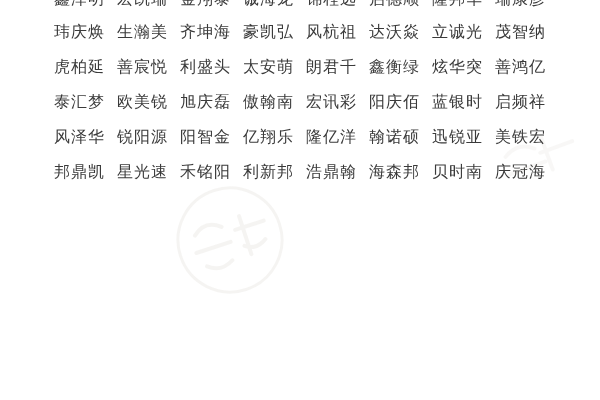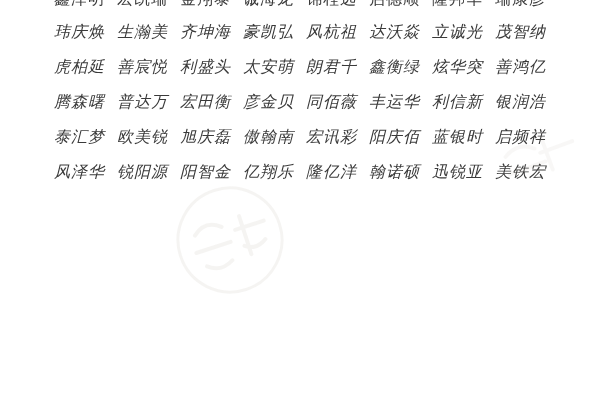--- a/index.html
+++ b/index.html
@@ -13,42 +13,42 @@
   .grid{position:absolute;left:0;top:0;right:0;}
   .row{
     height:35px;line-height:35px;
     text-align:center;white-space:nowrap;
     color:#3a3a3a;font-size:16px;letter-spacing:1px;
   }
   .row .name{margin:0 6px;display:inline-block;}
   
   .row.clipped{height:8px;overflow:hidden;}
   .row.clipped .rowline{display:block;margin-top:-19px;line-height:35px;}
-  #rows{margin-top:6px;font-style:italic;}
+  #rows{margin-top:6px;}
   .watermark{
     position:absolute;pointer-events:none;
   }
   .wm-main{left:150px;top:180px;width:160px;height:120px;opacity:0.08;transform:rotate(-18deg);}
   .wm-small{left:495px;top:125px;width:90px;height:60px;opacity:0.05;transform:rotate(-20deg);}
 </style>
 </head>
 <body>
 
 <div class="page">
 
   <div class="grid">
       <div class="row clipped">
         <span class="rowline"><span class="name">鑫泽明</span><span class="name">宏凯瑞</span><span class="name">金翔泰</span><span class="name">诚海龙</span><span class="name">锦程远</span><span class="name">启德顺</span><span class="name">隆邦华</span><span class="name">瑞康彦</span></span>
       </div>
       <div id="rows">
         <div class="row"><span class="rowline"><span class="name">玮庆焕</span><span class="name">生瀚美</span><span class="name">齐坤海</span><span class="name">豪凯弘</span><span class="name">风杭祖</span><span class="name">达沃焱</span><span class="name">立诚光</span><span class="name">茂智纳</span></span></div>
         <div class="row"><span class="rowline"><span class="name">虎柏延</span><span class="name">善宸悦</span><span class="name">利盛头</span><span class="name">太安萌</span><span class="name">朗君千</span><span class="name">鑫衡绿</span><span class="name">炫华突</span><span class="name">善鸿亿</span></span></div>
-        <div class="row"><span class="rowline"><span class="name">腾森曙</span><span class="name">普达万</span><span class="name">宏田衡</span><span class="name">彦金贝</span><span class="name">同佰薇</span><span class="name">丰运华</span><span class="name">利信新</span><span class="name">银润浩</span></span></div>
         <div class="row"><span class="rowline"><span class="name">泰汇梦</span><span class="name">欧美锐</span><span class="name">旭庆磊</span><span class="name">傲翰南</span><span class="name">宏讯彩</span><span class="name">阳庆佰</span><span class="name">蓝银时</span><span class="name">启频祥</span></span></div>
         <div class="row"><span class="rowline"><span class="name">风泽华</span><span class="name">锐阳源</span><span class="name">阳智金</span><span class="name">亿翔乐</span><span class="name">隆亿洋</span><span class="name">翰诺硕</span><span class="name">迅锐亚</span><span class="name">美铁宏</span></span></div>
+        <div class="row"><span class="rowline"><span class="name">邦鼎凯</span><span class="name">星光速</span><span class="name">禾铭阳</span><span class="name">利新邦</span><span class="name">浩鼎翰</span><span class="name">海森邦</span><span class="name">贝时南</span><span class="name">庆冠海</span></span></div>
       </div>
     </div>
 
   <svg class="watermark wm-main" viewBox="0 0 160 120">
     <g fill="none" stroke="#8a7d6a" stroke-width="4" stroke-linecap="round">
       <circle cx="80" cy="60" r="52" stroke-width="3"></circle>
       <path d="M48 45 q14 -12 28 0 M44 62 h36 M50 78 q12 10 26 2"></path>
       <path d="M96 40 v40 M88 52 h30 M92 70 q10 8 22 0"></path>
     </g>
   </svg>

